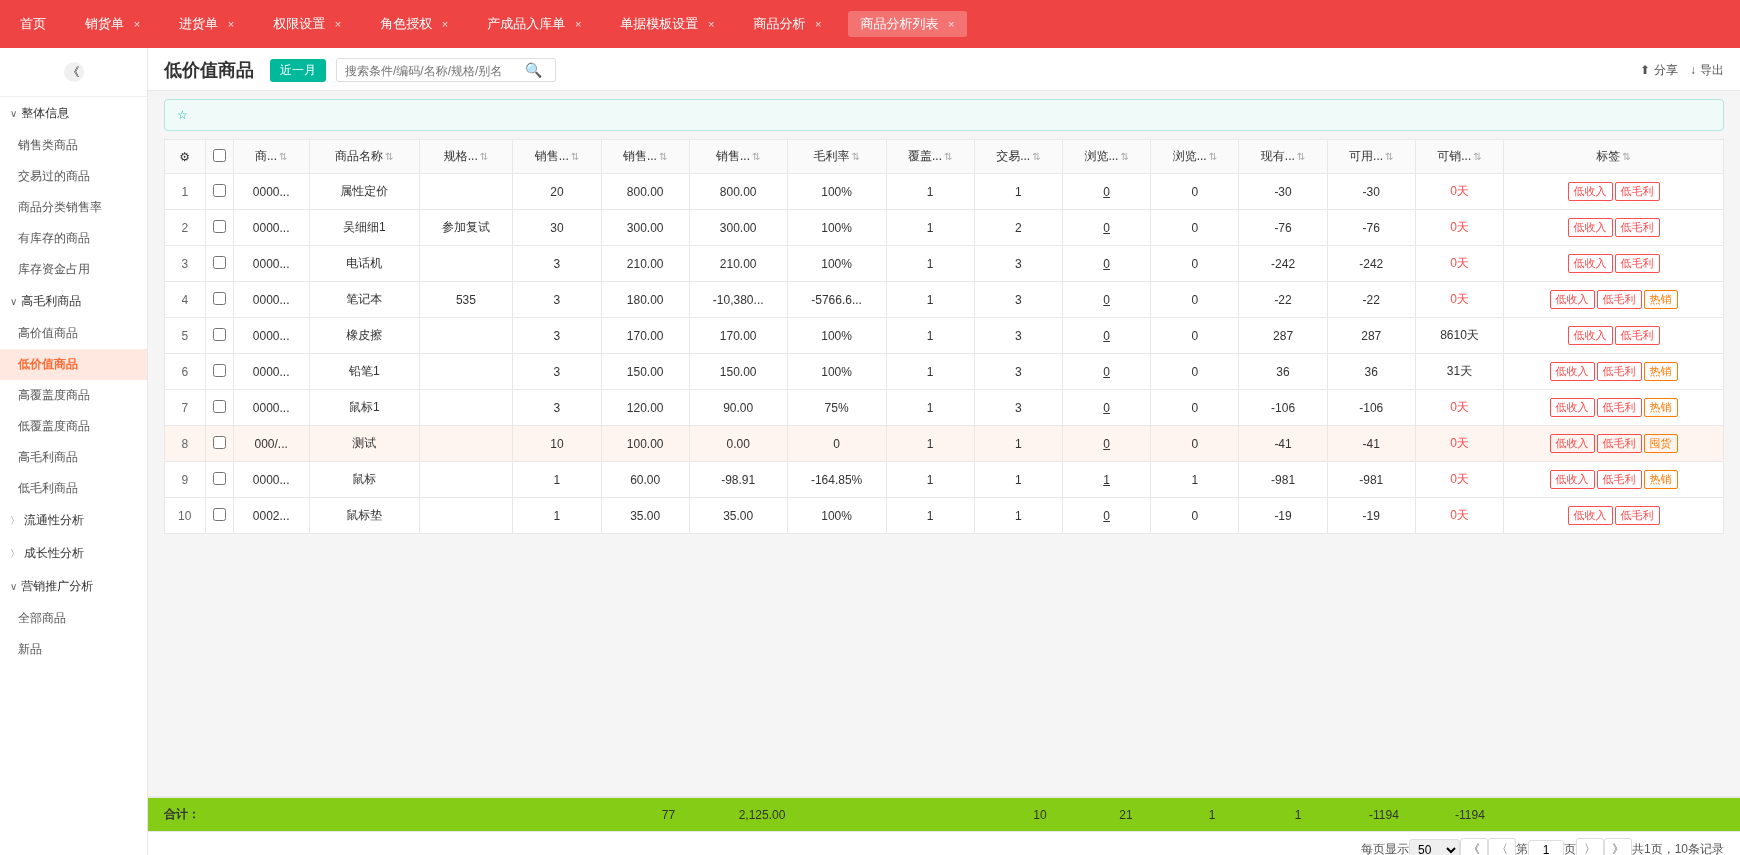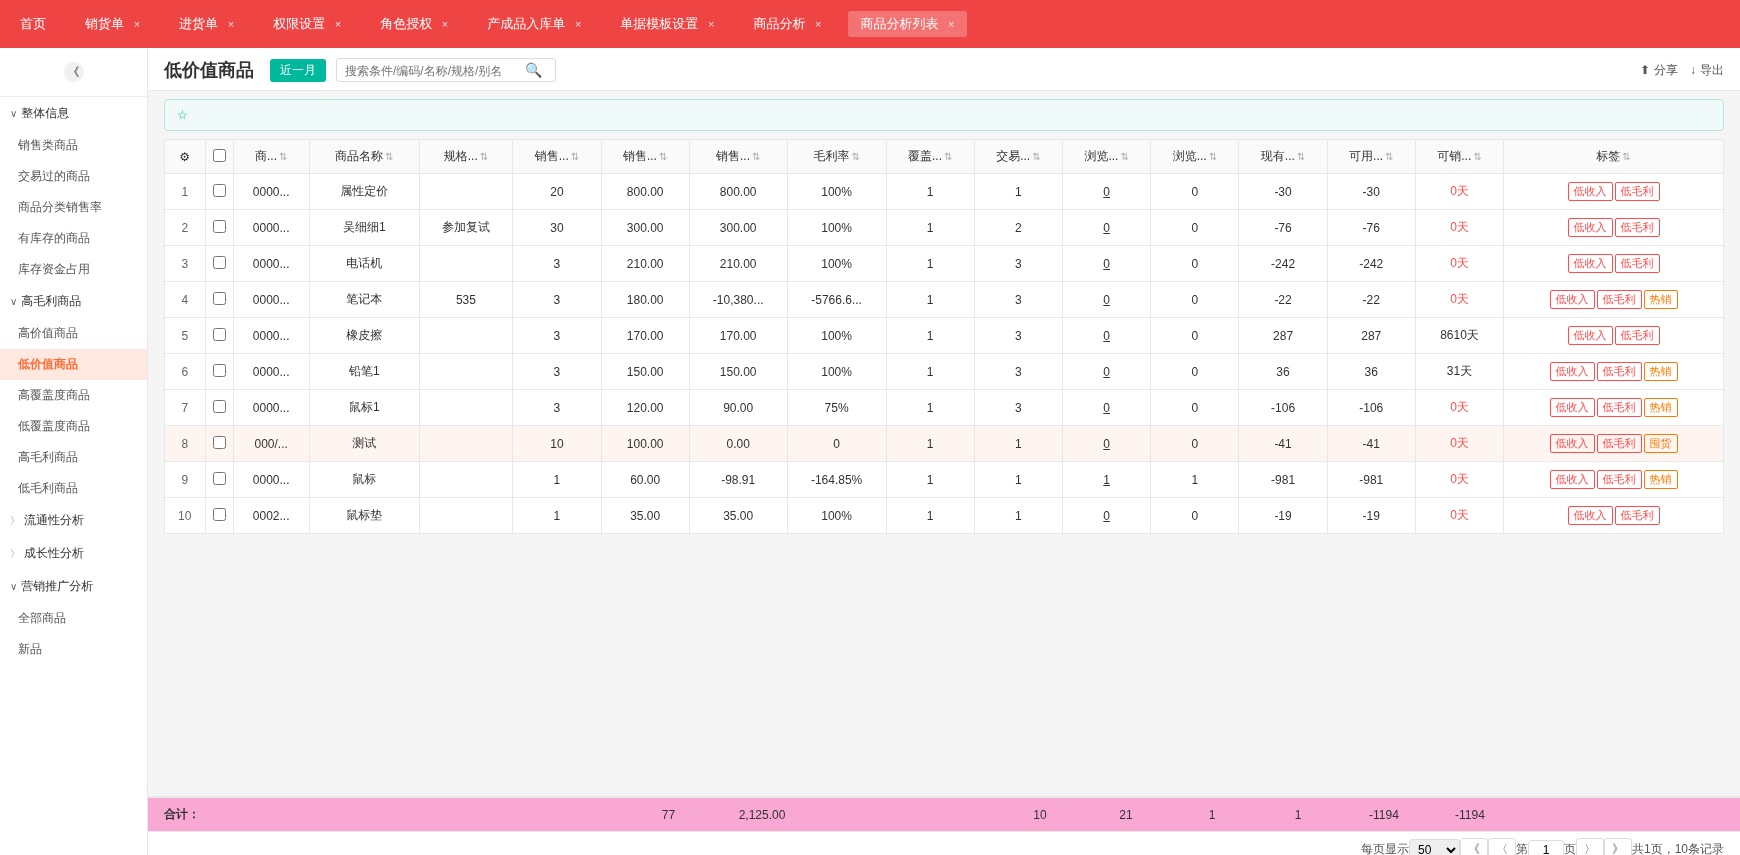--- a/index.html
+++ b/index.html
@@ -178,21 +178,21 @@
     }
     .tag-red { color: #ff4d4f; border: 1px solid #ff4d4f; }
     .tag-orange { color: #ff7a00; border: 1px solid #ff7a00; }
     .days-red { color: #ff4d4f; }
     .underline { text-decoration: underline; cursor: pointer; }
     .checkbox-cell { width: 28px; }
     .num-col { color: #666; }
 
     
     .table-footer {
-      background: #f9a8d4;
+      background: #84cc16;
       border-top: 2px solid #e8e8e8;
       padding: 8px 16px;
       display: flex;
       align-items: center;
       font-size: 12px;
       color: #333;
     }
     .footer-label { font-weight: bold; margin-right: 20px; }
 
     

